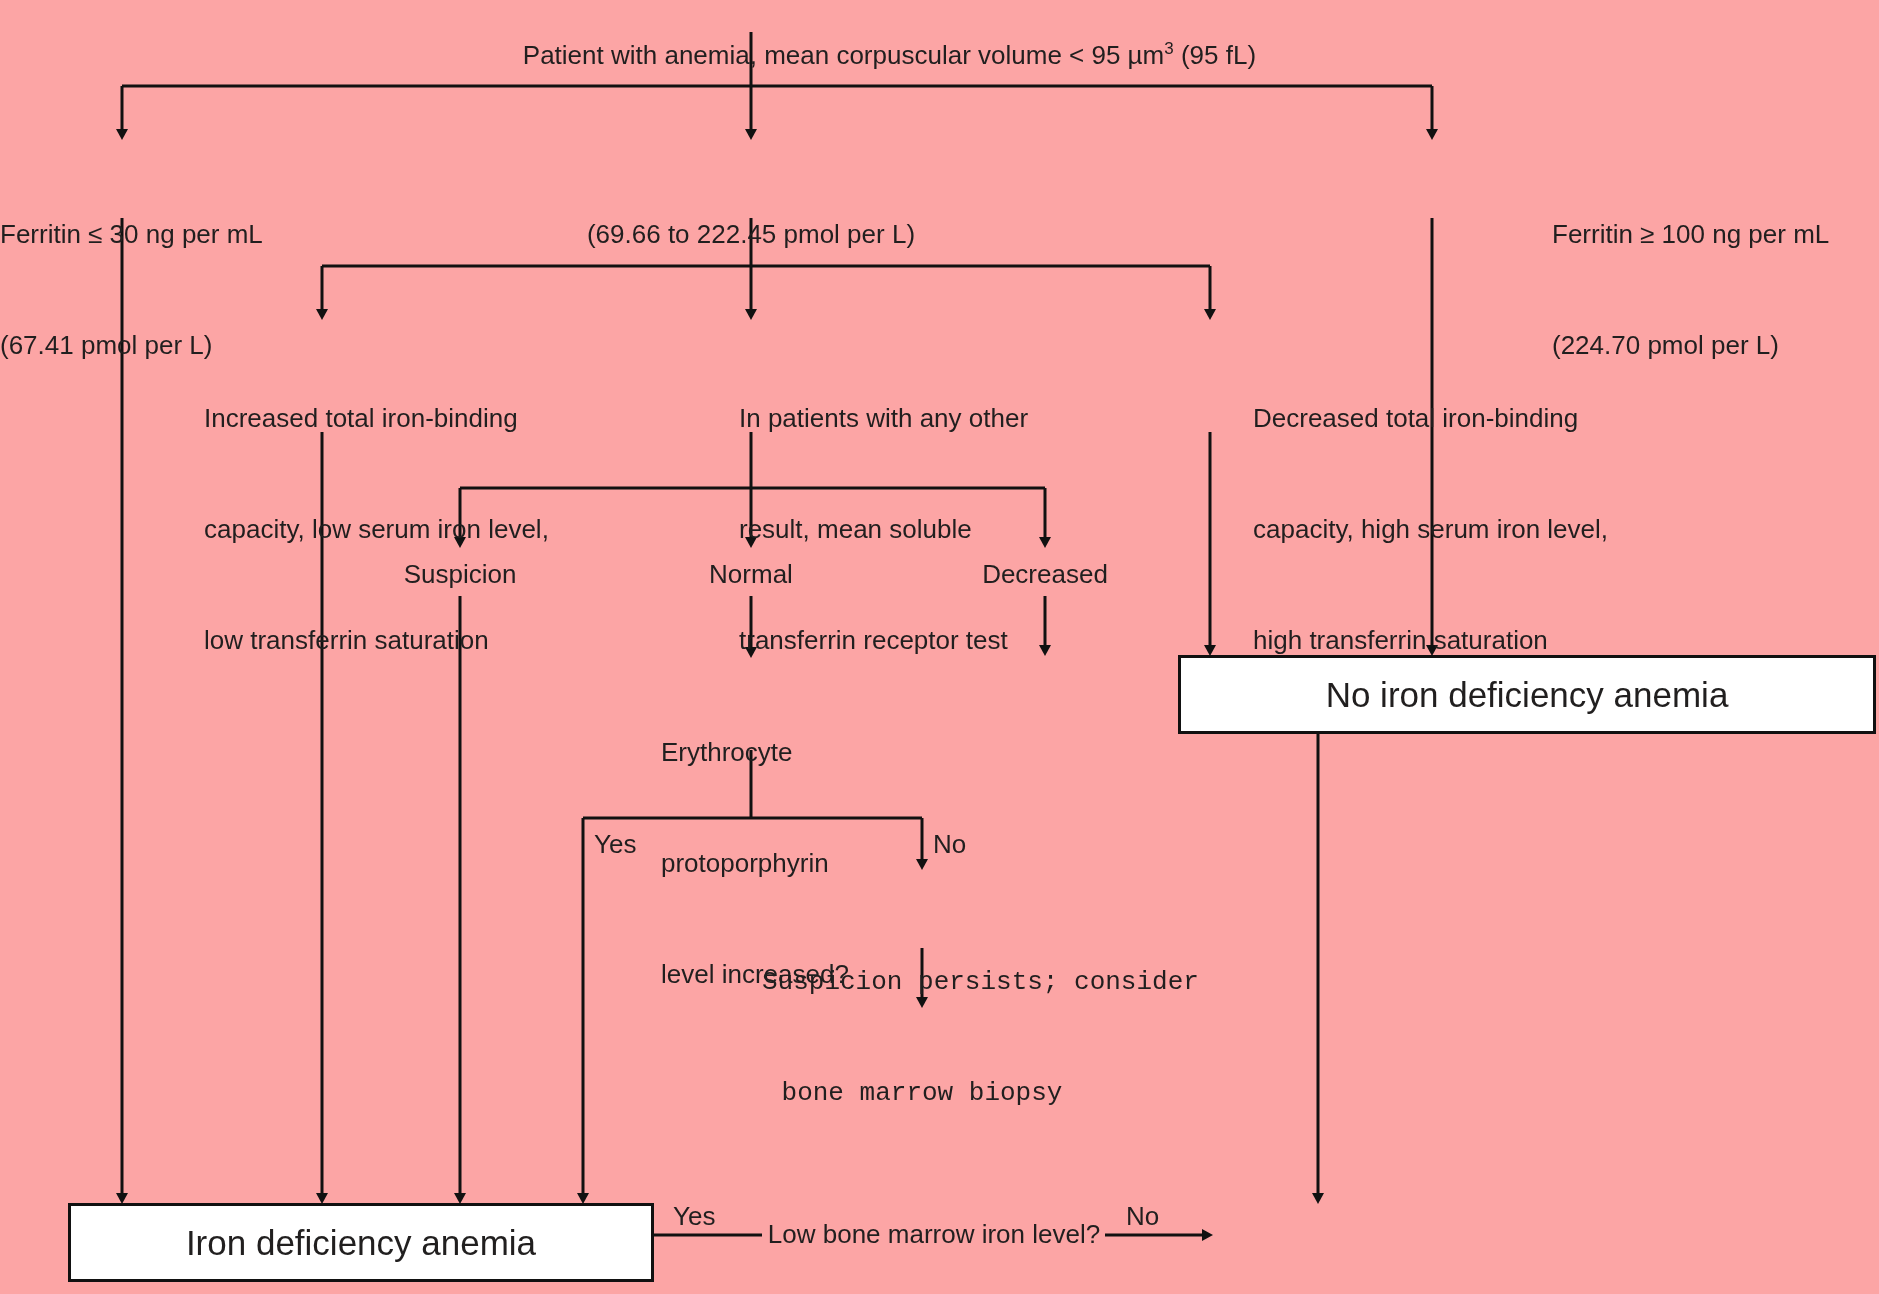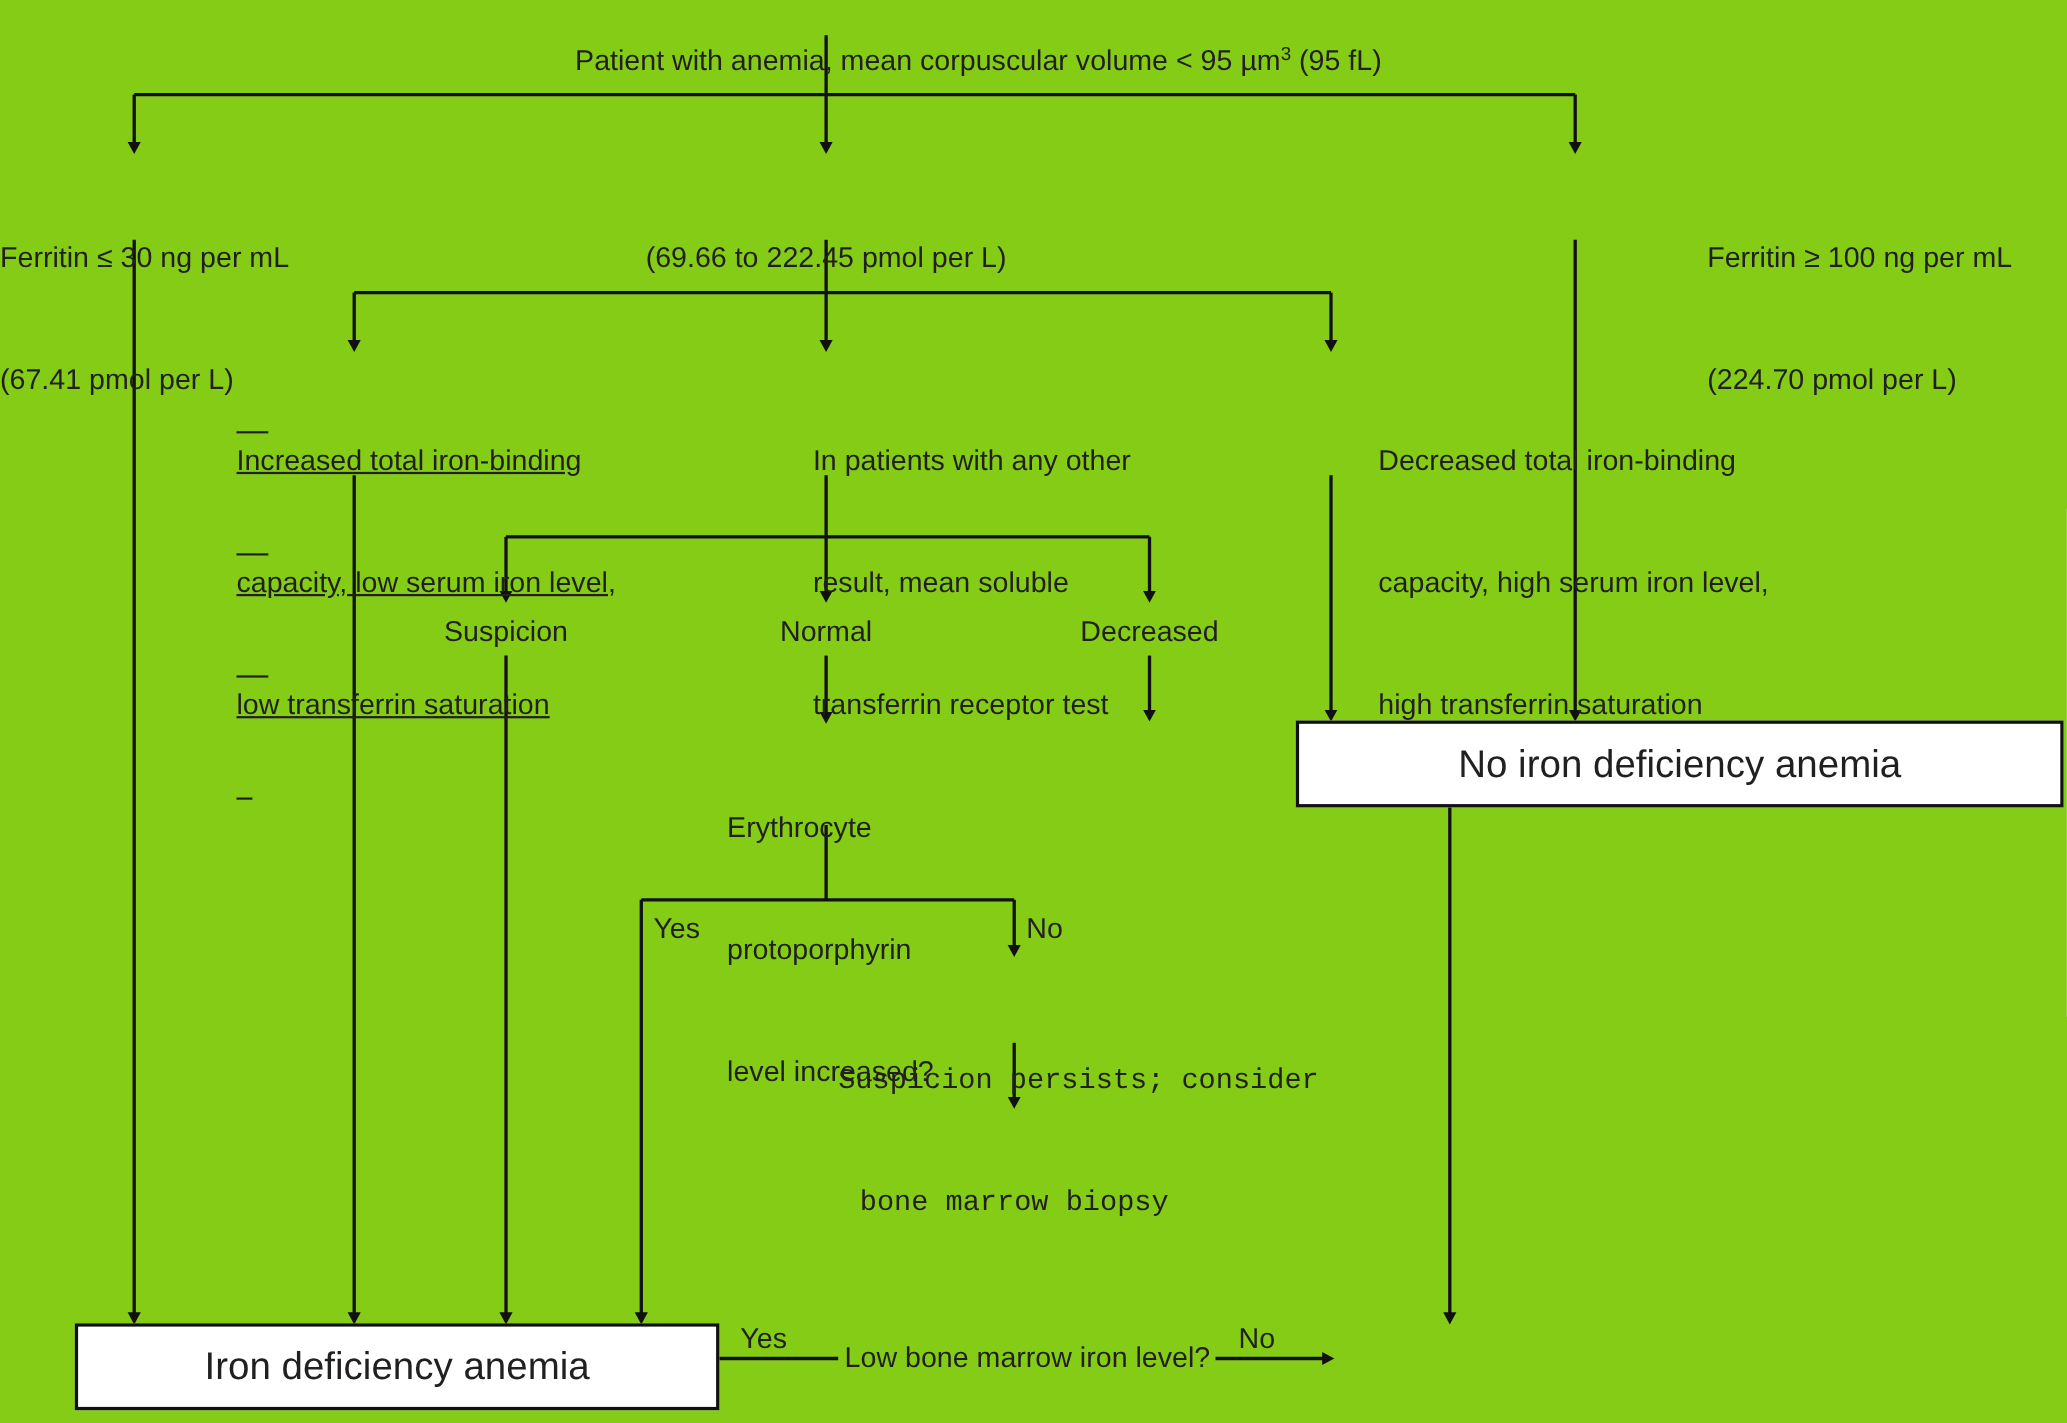--- a/index.html
+++ b/index.html
@@ -1,17 +1,17 @@
 <!DOCTYPE html>
 <html><head>
 <meta charset="utf-8">
 <style>
   html,body{margin:0;padding:0;background:#ffffff;}
   body{width:1879px;height:1294px;font-family:"Liberation Sans",sans-serif;color:#1a1a1a;}
-  #stage{position:relative;width:1879px;height:1294px;overflow:hidden;background:#84cc16;}
+  #stage{position:relative;width:1879px;height:1294px;overflow:hidden;background:#fca5a5;}
   svg.wires{position:absolute;left:0;top:0;width:1879px;height:1294px;pointer-events:none;}
   .txt{position:absolute;font-size:26px;line-height:37px;color:#211f1f;white-space:pre;}
   .ctr{text-align:center;}
   .box{position:absolute;border:3px solid #111;background:#fff;display:flex;align-items:center;justify-content:center;font-size:35px;color:#211f1f;}
   sup{font-size:17px;vertical-align:super;line-height:0;}
 </style>
 </head>
 <body>
 
 <div id="stage">
@@ -82,21 +82,21 @@
 
   <div class="txt ctr" style="left:551px;top:142px;width:400px;">
     <div>(69.66 to 222.45 pmol per L)</div>
   </div>
 
   <div class="txt" style="left:1552px;top:142px;width:330px;">
     <div>Ferritin ≥ 100 ng per mL</div>
     <div>(224.70 pmol per L)</div>
   </div>
 
-  <div class="txt" style="left:215px;top:326px;width:380px;text-decoration:underline;">
+  <div class="txt" style="left:204px;top:326px;width:380px;">
     <div>Increased total iron-binding</div>
     <div>capacity, low serum iron level,</div>
     <div>low transferrin saturation</div>
   </div>
 
   <div class="txt" style="left:739px;top:326px;width:360px;">
     <div>In patients with any other</div>
     <div>result, mean soluble</div>
     <div>transferrin receptor test</div>
   </div>

